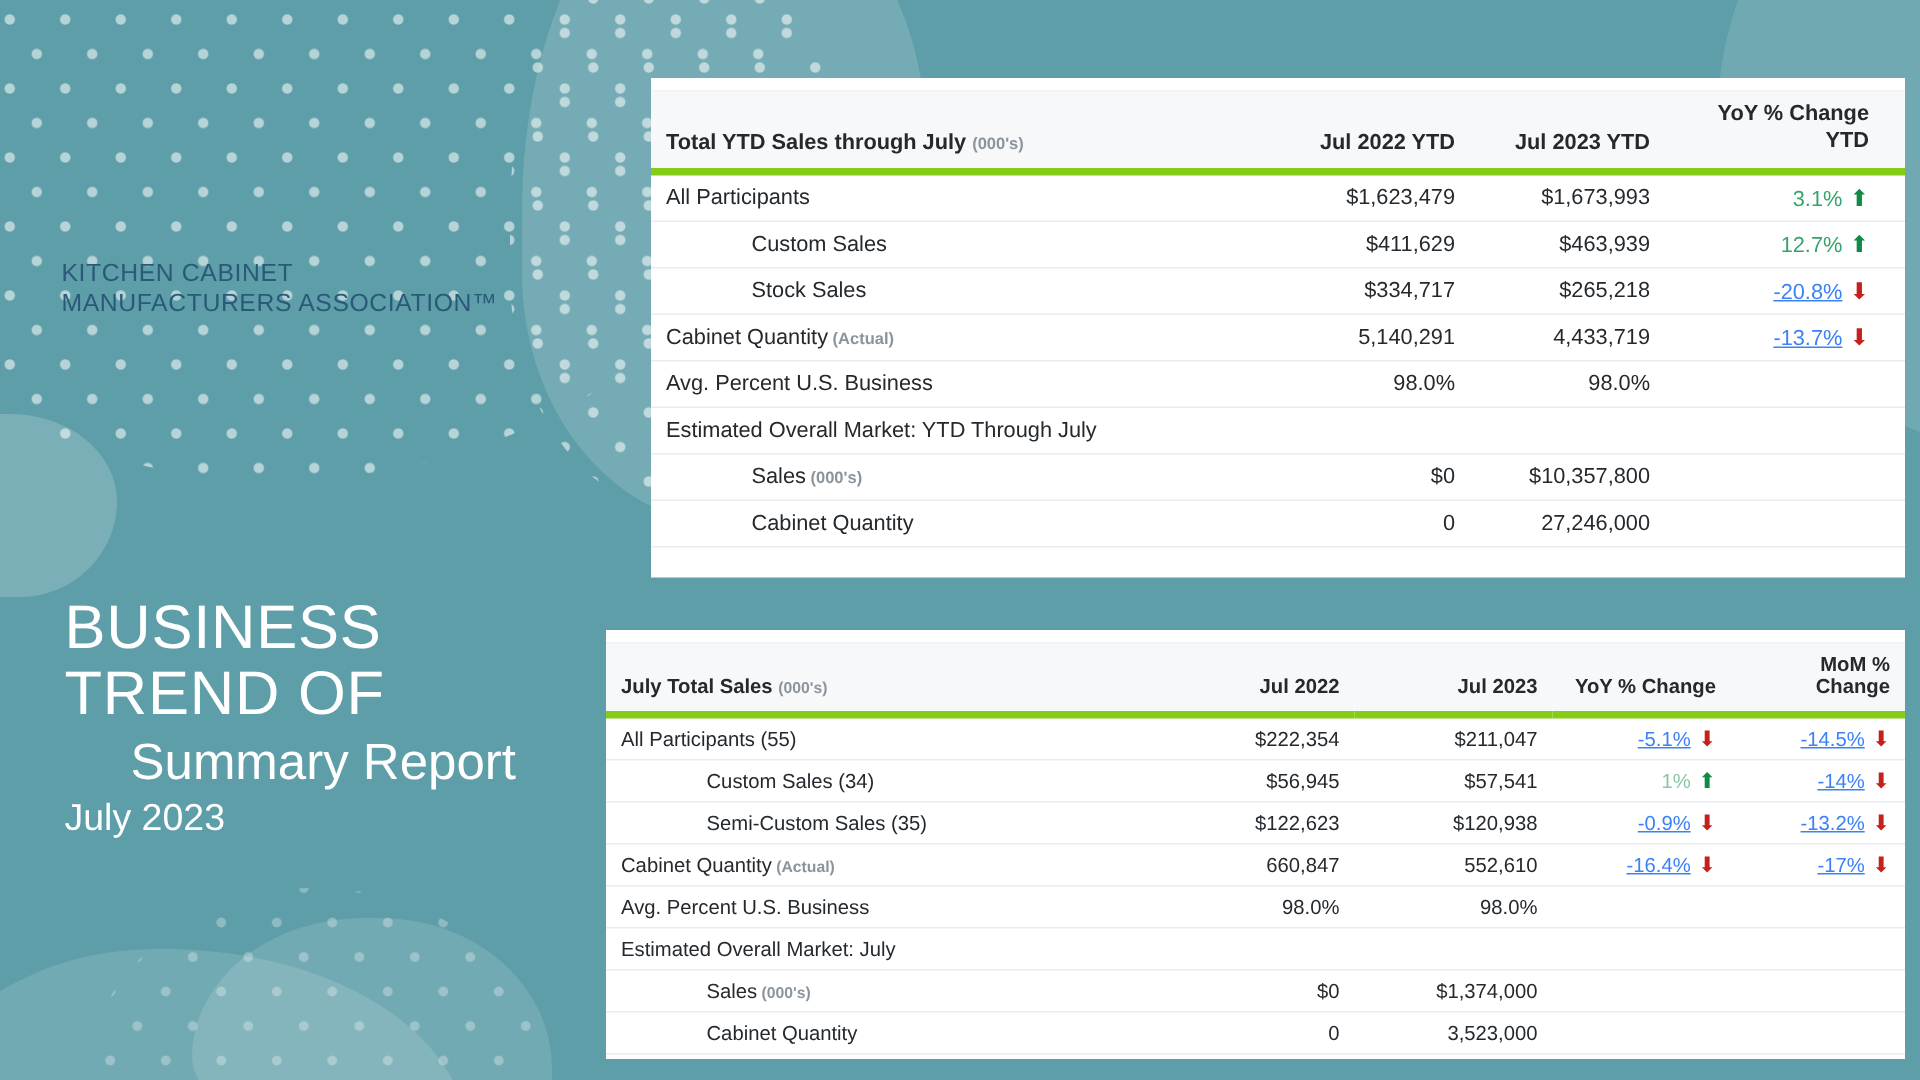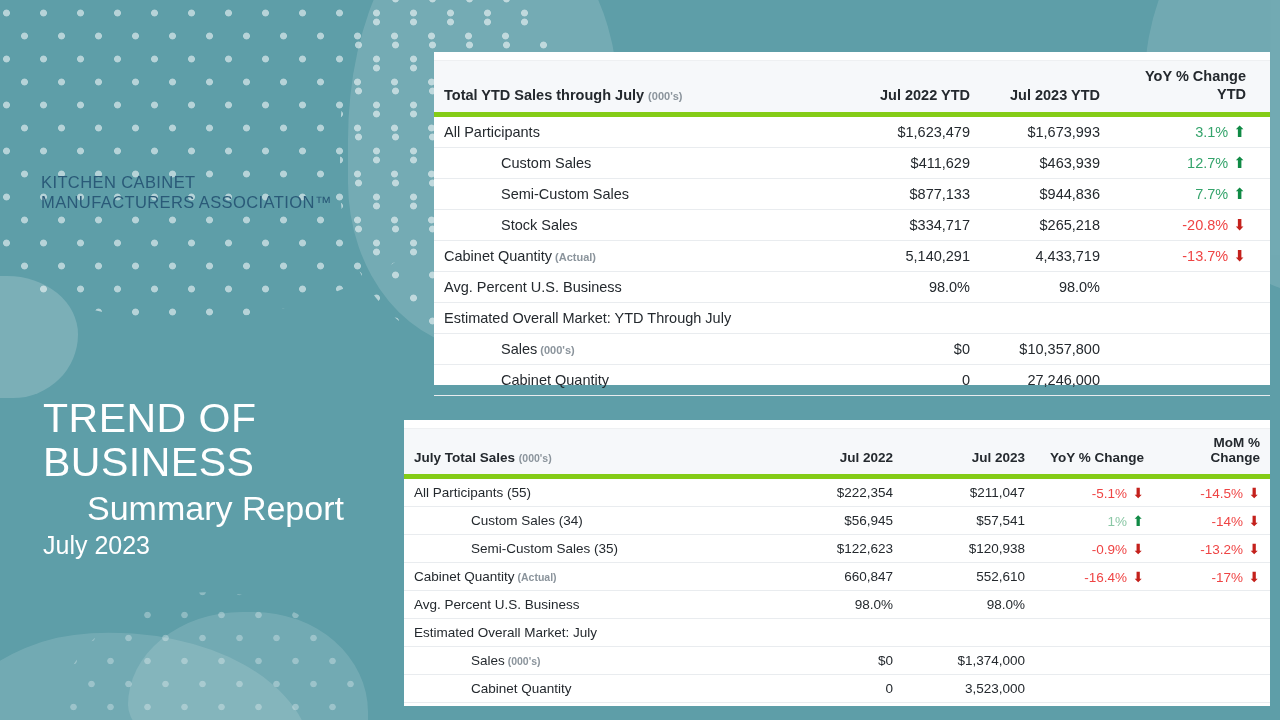--- a/index.html
+++ b/index.html
@@ -60,21 +60,21 @@
   td.chg{text-align:right;}
   .card1 td.chg,.card1 th.h-chg{padding-right:24px;}
   .card2 td.chg:last-child,.card2 th.h-chg:last-child{padding-right:10px;}
   .unit{color:#8b949c;font-weight:bold;}
   .card1 .unit{font-size:11px;}
   .card2 .unit{font-size:10.5px;}
   .pct{font-weight:400;}
   .chg .arrow{margin-left:5px;font-size:1.05em;}
   .chg.up .pct{color:#35a46c;}
   .chg.up .arrow{color:#108a45;}
-  .chg.down .pct{color:#ef4444;}
+  .chg.down .pct{color:#3b82f6;text-decoration:underline;}
   .chg.down .arrow{color:#c4211c;}
   .chg.up.light .pct{color:#8ac7a5;}
   .h-chg .two-line div{line-height:18px;}
 </style>
 </head>
 <body>
 
 <div class="slide">
 
   <div class="blob blob-top-center"></div>
@@ -87,22 +87,22 @@
   <div class="dots dots-bottom-left"></div>
 
   <div class="logo-wrap">
     <div class="org-name">
       <div>KITCHEN CABINET</div>
       <div>MANUFACTURERS ASSOCIATION™</div>
     </div>
   </div>
 
   <div class="title-block">
+    <div class="title-line">BUSINESS</div>
     <div class="title-line">TREND OF</div>
-    <div class="title-line">BUSINESS</div>
     <div class="subtitle">Summary Report</div>
     <div class="date-line">July 2023</div>
   </div>
 
   <div class="card card1">
     <table>
       <colgroup>
           <col style="width:396px">
           <col style="width:150px">
           <col style="width:130px">
@@ -128,26 +128,20 @@
             <td class="num">$1,673,993</td>
             <td class="chg up"><span class="pct">3.1%</span><span class="arrow">⬆</span></td>
           </tr>
           <tr>
             <td class="lbl ind"><span>Custom Sales</span></td>
             <td class="num">$411,629</td>
             <td class="num">$463,939</td>
             <td class="chg up"><span class="pct">12.7%</span><span class="arrow">⬆</span></td>
           </tr>
           <tr>
-            <td class="lbl ind"><span>Semi-Custom Sales</span></td>
-            <td class="num">$877,133</td>
-            <td class="num">$944,836</td>
-            <td class="chg up"><span class="pct">7.7%</span><span class="arrow">⬆</span></td>
-          </tr>
-          <tr>
             <td class="lbl ind"><span>Stock Sales</span></td>
             <td class="num">$334,717</td>
             <td class="num">$265,218</td>
             <td class="chg down"><span class="pct">-20.8%</span><span class="arrow">⬇</span></td>
           </tr>
           <tr>
             <td class="lbl"><span>Cabinet Quantity</span><span class="unit"> (Actual)</span></td>
             <td class="num">5,140,291</td>
             <td class="num">4,433,719</td>
             <td class="chg down"><span class="pct">-13.7%</span><span class="arrow">⬇</span></td>

